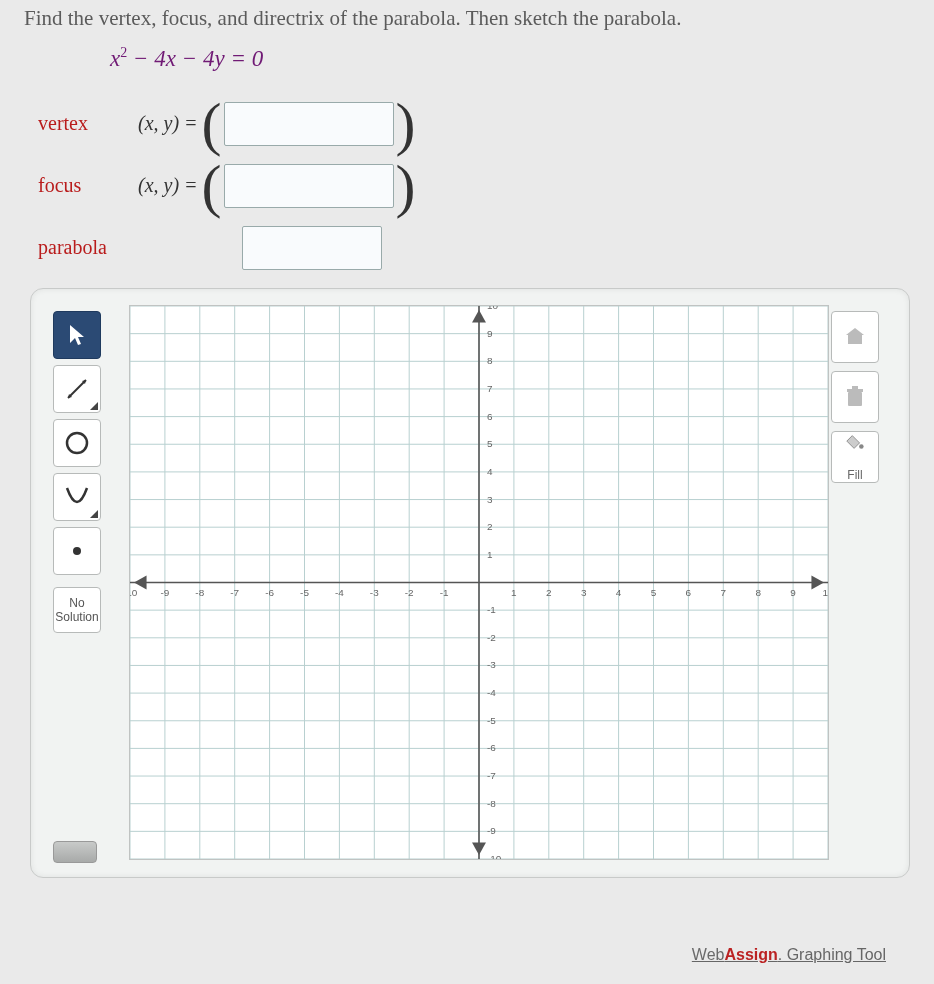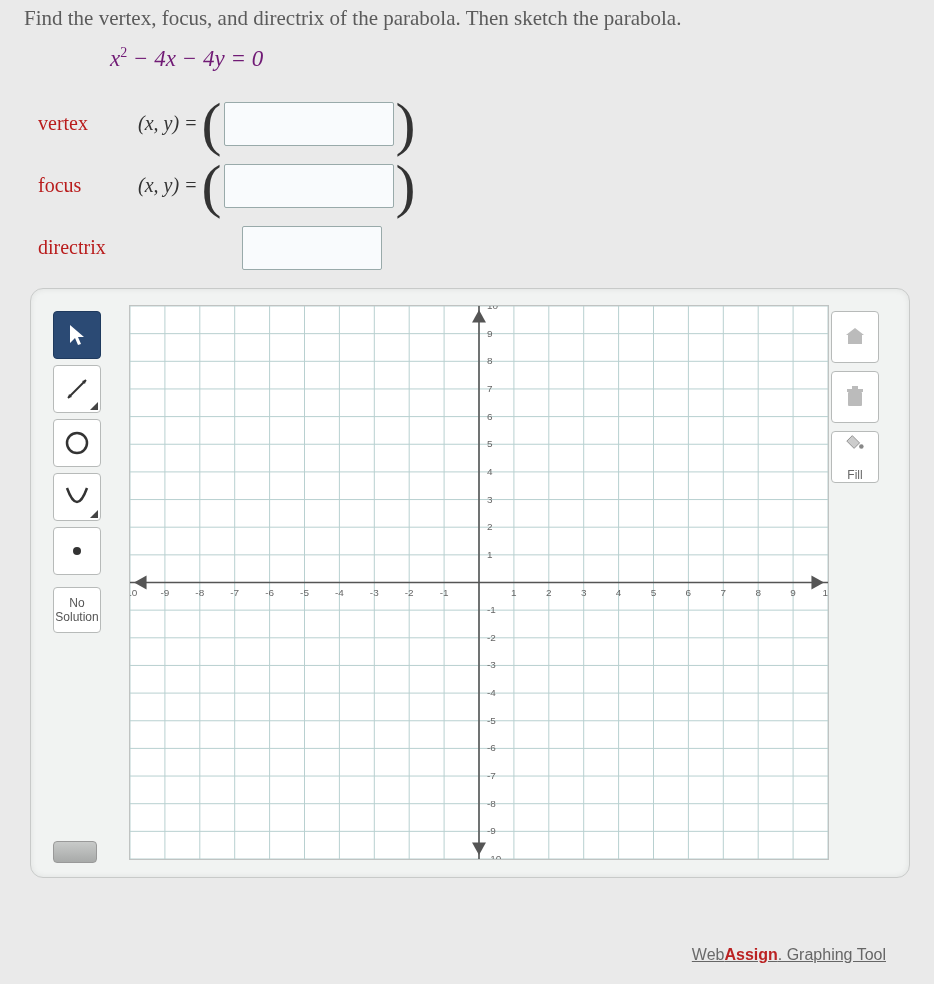--- a/index.html
+++ b/index.html
@@ -171,21 +171,21 @@
 
 <div class="row">
   <span class="lbl">focus</span>
   <span class="xy">(x, y) =</span>
   <span class="paren">(</span>
   <input class="ans-box" style="">
   <span class="paren">)</span>
 </div>
 
 <div class="row">
-  <span class="lbl">directrix</span>
+  <span class="lbl">parabola</span>
   <input class="ans-box small" style="">
 </div>
 
 <div class="graph-wrap">
   <div class="toolbar-left">
     <div class="tool-btn active">
       <svg width="20" height="24" viewBox="0 0 20 24">
         <path d="M3 2 L3 20 L8 15 L11 22 L14 21 L11 14 L17 14 Z" fill="#fff"></path>
       </svg>
     </div>

